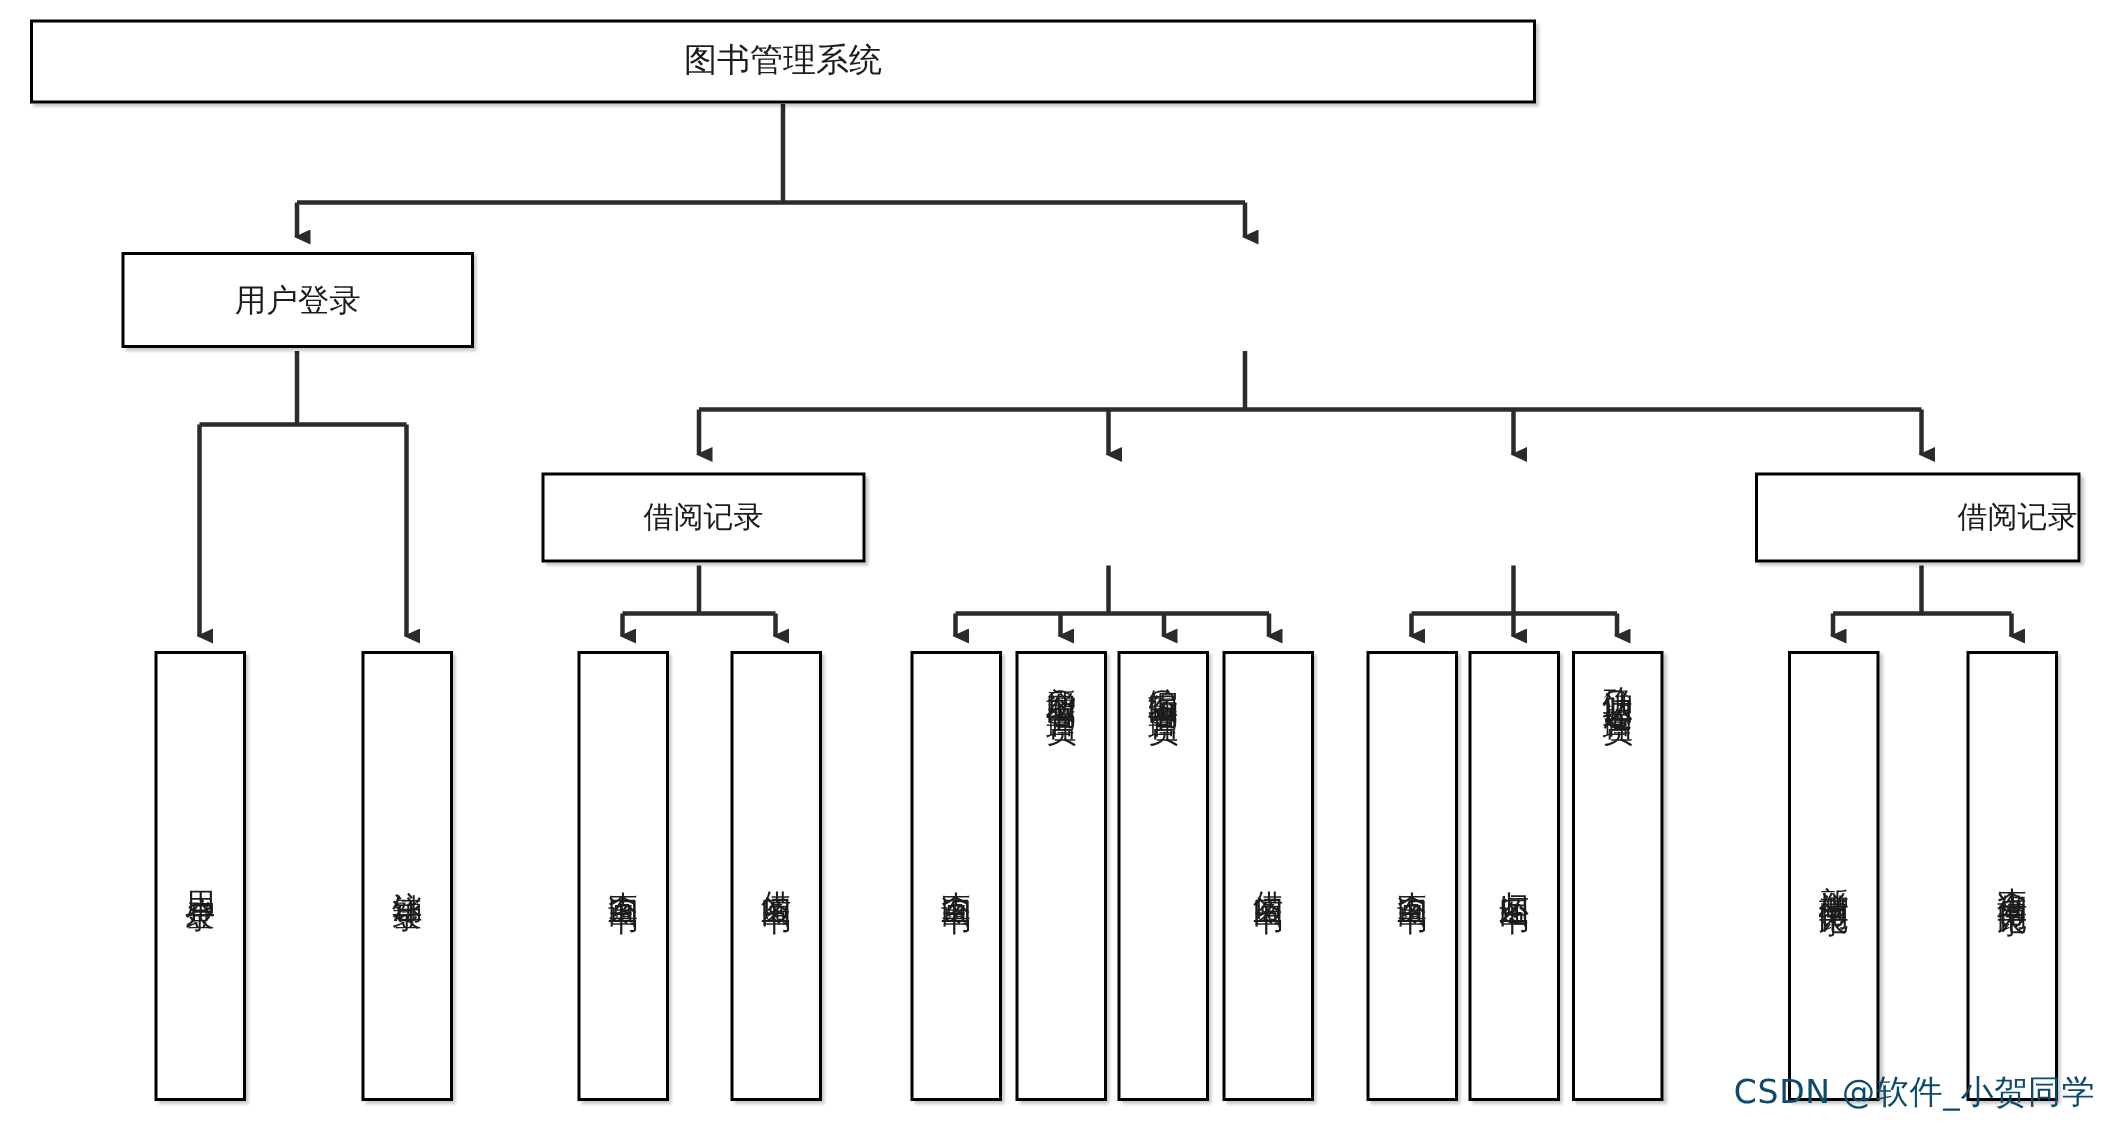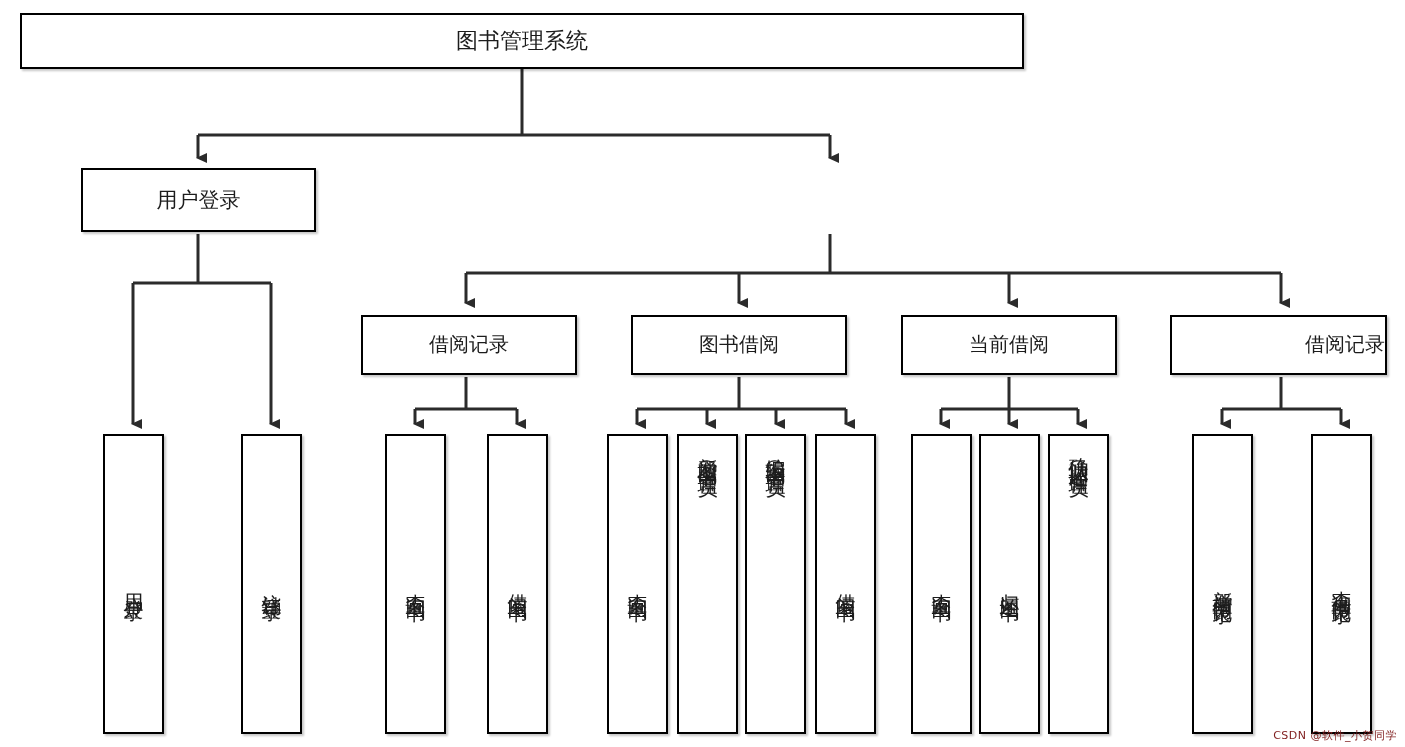--- a/index.html
+++ b/index.html
@@ -74,22 +74,22 @@
   .node.leaf.mid-text {
     align-items: center;
     padding-top: 0;
   }
 
   
   #watermark {
     position: absolute;
     right: 8px;
     bottom: 4px;
-    font-size: 11px;
-    color: #7f1d1d;
+    font-size: 22px;
+    color: #0c4a6e;
     letter-spacing: 0.5px;
     z-index: 5;
     white-space: nowrap;
   }
 </style>
 </head>
 <body>
 
 <div id="canvas">
 
@@ -149,27 +149,21 @@
 
   <div class="node mid" style="left:81px; top:168px; width:235px; height:64px;">
     <span class="label">用户登录</span>
   </div>
 
 
   <div class="node sub" style="left:361px; top:315px; width:216px; height:60px;">
     <span class="label">借阅记录</span>
   </div>
 
-  <div class="node sub" style="left:631px; top:315px; width:216px; height:60px;">
-    <span class="label">图书借阅</span>
-  </div>
-
-  <div class="node sub" style="left:901px; top:315px; width:216px; height:60px;">
-    <span class="label">当前借阅</span>
-  </div>
+
 
   <div class="node sub" style="left:1170px; top:315px; width:217px; height:60px;justify-content:flex-end;">
     <span class="label">借阅记录</span>
   </div>
 
   <div class="node leaf mid-text" style="left:103px; top:434px; width:61px; height:300px;">
     <span class="label">用户登录</span>
   </div>
 
   <div class="node leaf mid-text" style="left:241px; top:434px; width:61px; height:300px;">

